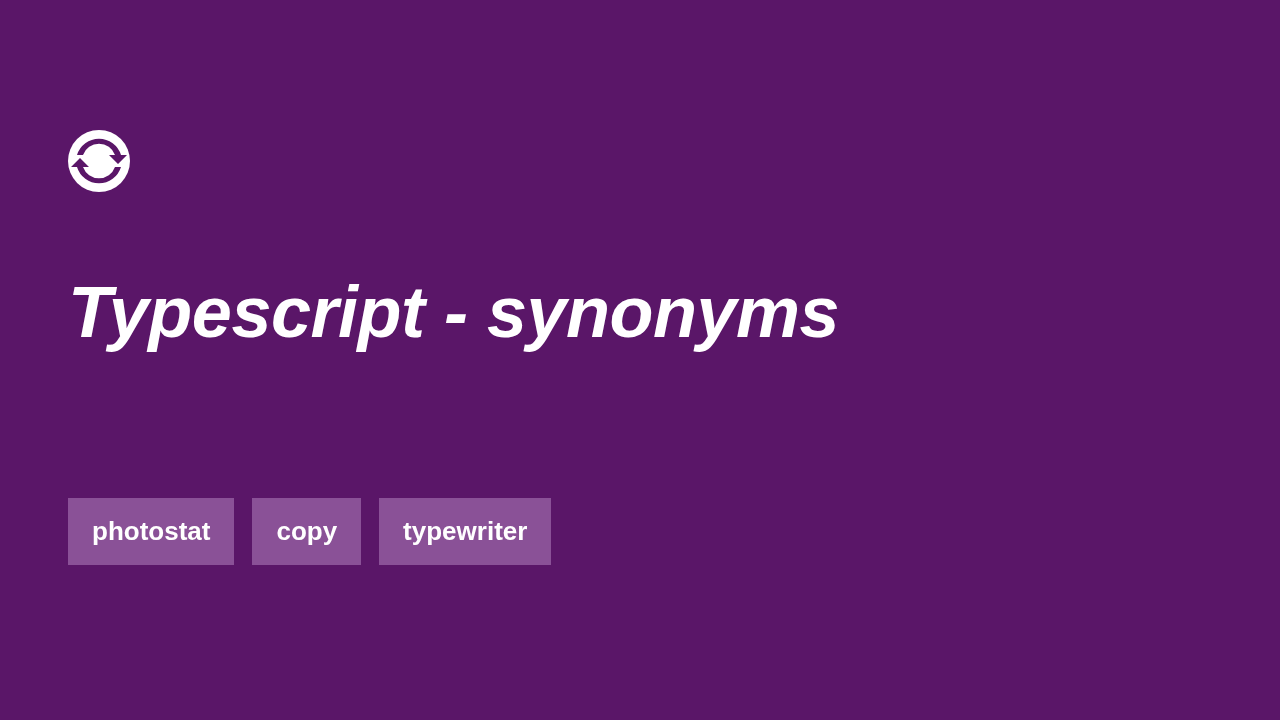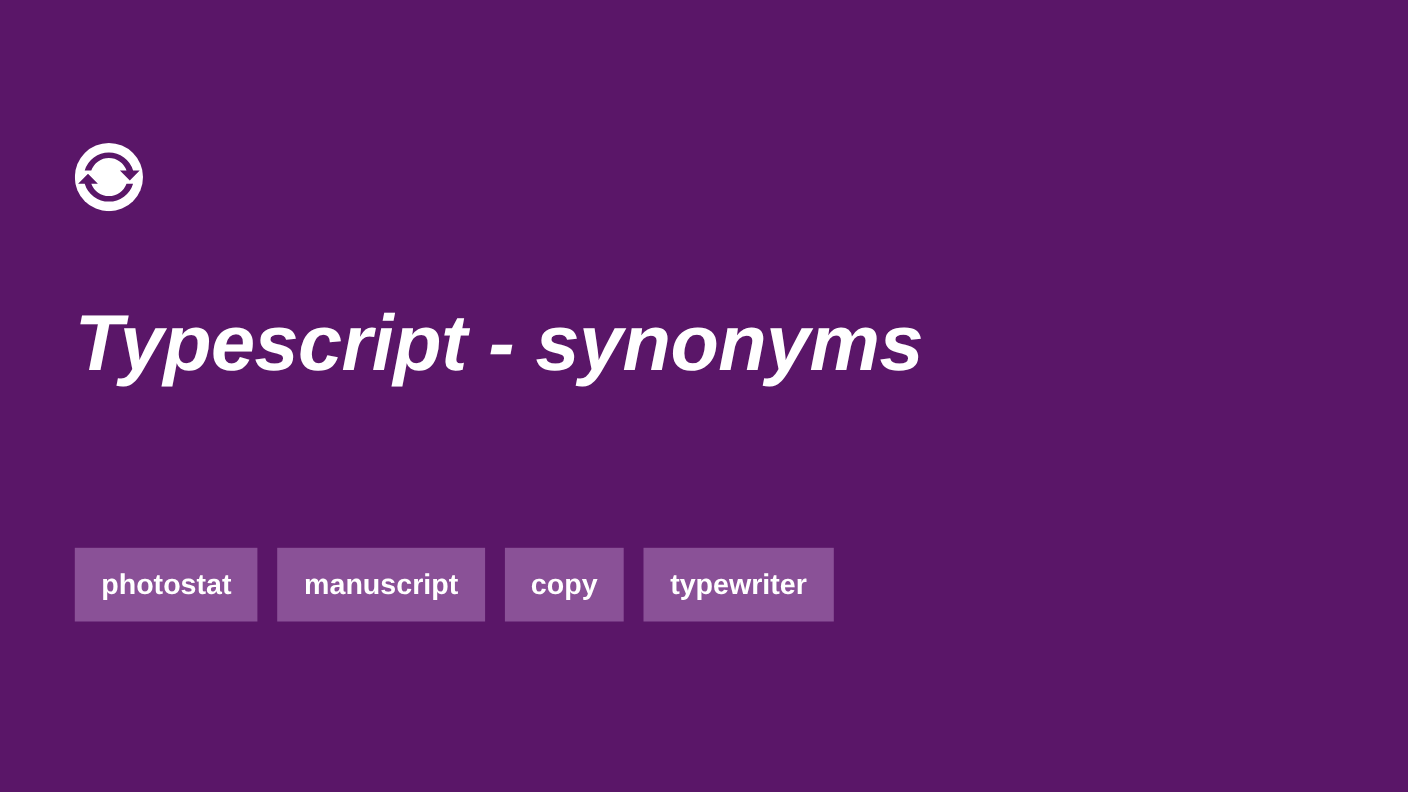--- a/index.html
+++ b/index.html
@@ -65,16 +65,15 @@
         <path d="M 16 6 A 17 17 0 0 1 -16 6 L -10 6 L -19 -3 L -28 6 L -22 6 A 23 23 0 0 0 22 6 Z" fill="#5a1668"></path>
       </g>
     </svg>
   </div>
 </div>
 
 <h1 class="main-heading">Typescript - synonyms</h1>
 
 <div class="synonyms-row">
   <span class="synonym-chip">photostat</span>
-  <span class="synonym-chip">manuscript</span>
   <span class="synonym-chip">copy</span>
   <span class="synonym-chip">typewriter</span>
 </div>
 
 </body></html>

